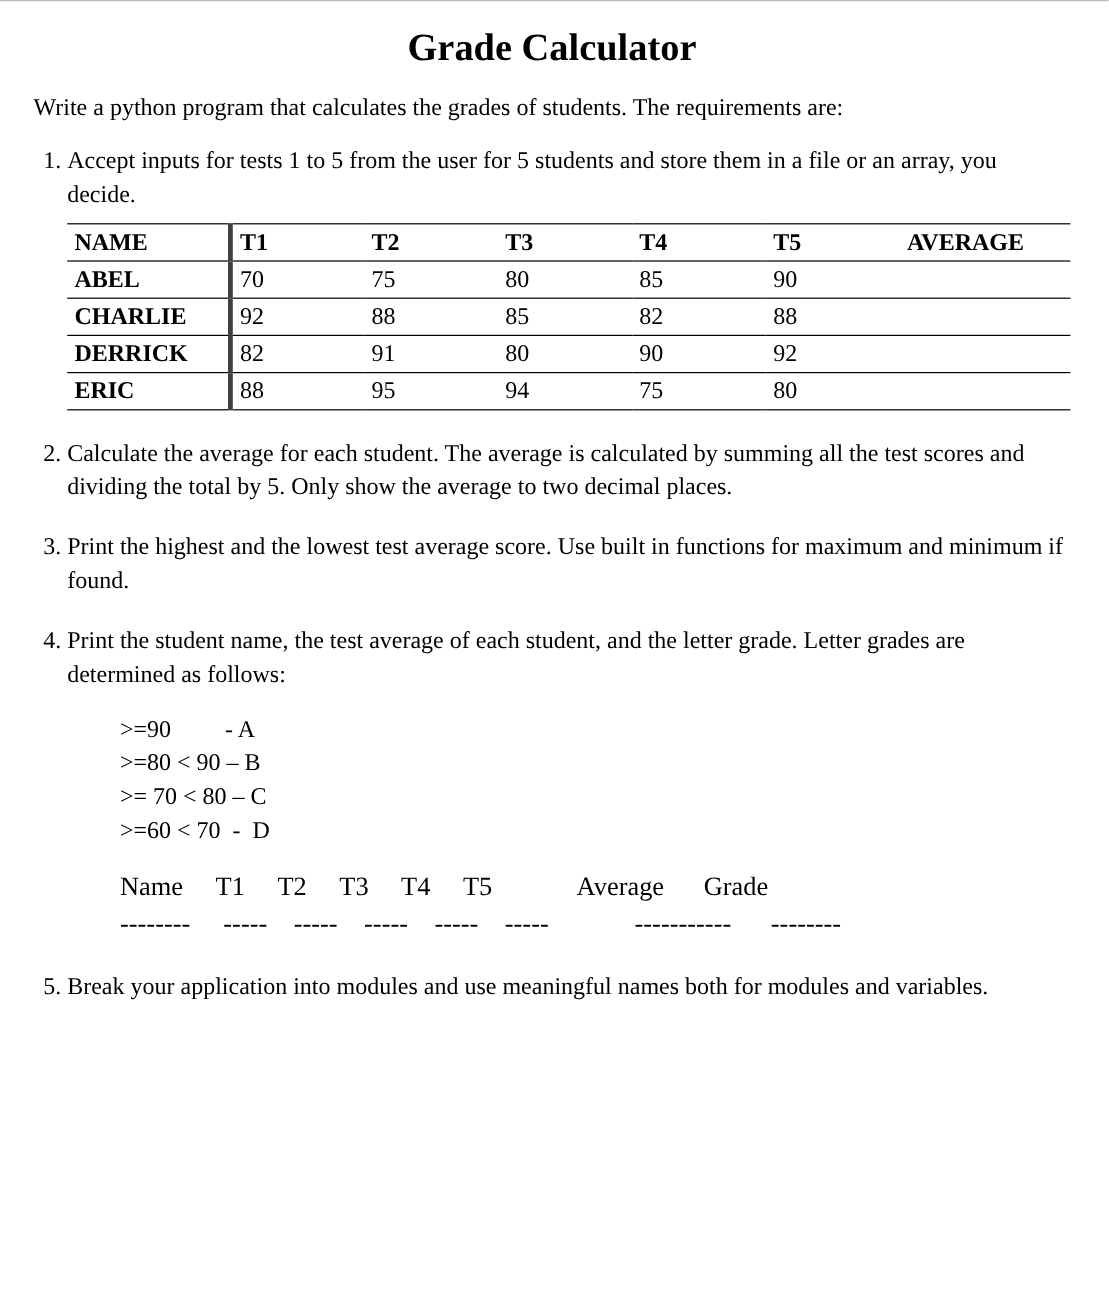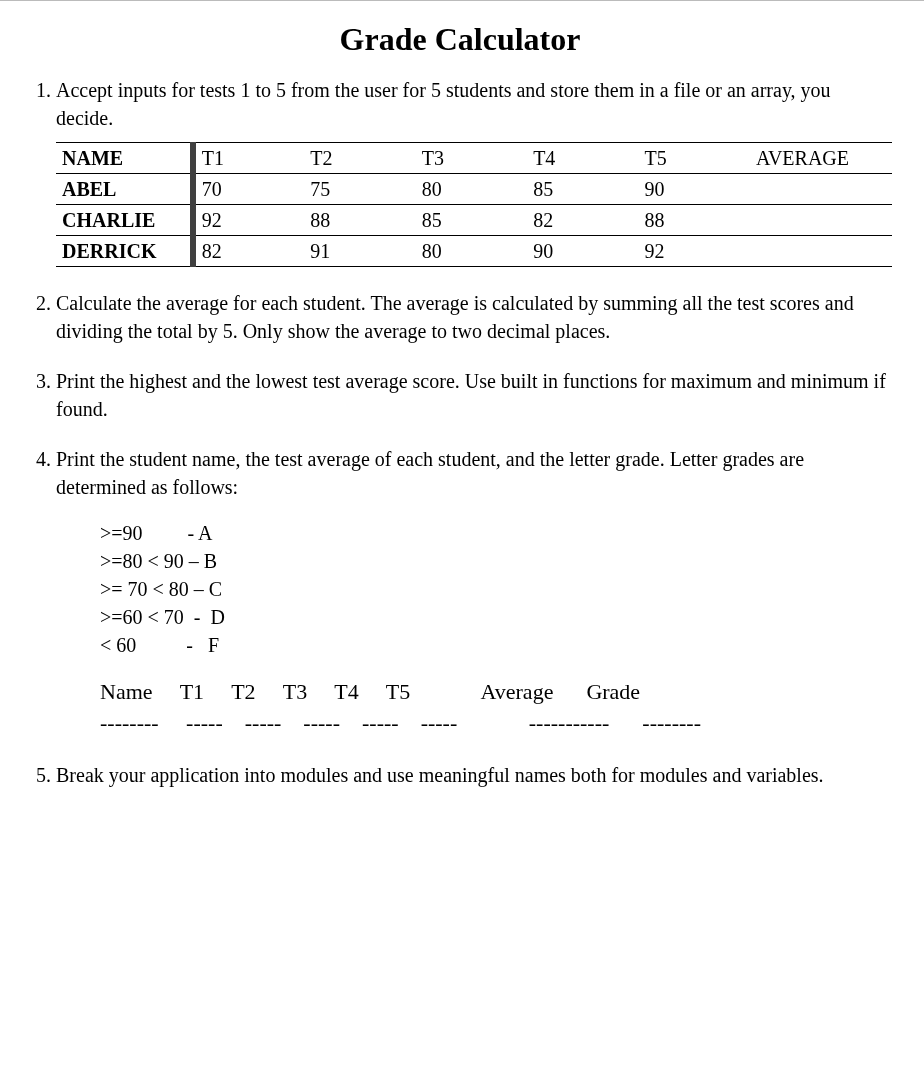--- a/index.html
+++ b/index.html
@@ -40,31 +40,31 @@
     margin: 10px 0 18px 0;
     width: 100%;
     table-layout: fixed;
   }
   table.grades th, table.grades td {
     text-align: left;
     padding: 1px 6px;
     font-size: 20px;
   }
   table.grades thead th {
-    font-weight: normal;
+    font-weight: bold;
     border-top: 1px solid #000;
     border-bottom: 1px solid #000;
   }
   table.grades tbody td {
     border-bottom: 1px solid #000;
   }
   table.grades td.name, table.grades th.name {
     font-weight: bold;
     width: 120px;
-    border-right: 6px solid #404040;
+    border-right: 4px solid #404040;
   }
   table.grades .col-t { width: 110px; }
   table.grades .col-avg { width: 140px; }
   
   .rules {
     margin: 18px 0 18px 44px;
     font-size: 20px;
     line-height: 1.4;
   }
   .rules div { white-space: pre; }
@@ -77,20 +77,21 @@
   }
   .report .hdr, .report .dash { white-space: pre; }
 </style>
 </head>
 <body>
 
 <div class="page">
 
   <h1 class="title">Grade Calculator</h1>
 
+  <p class="intro">Write a python program that calculates the grades of students.  The requirements are:</p>
 
   <ol class="req">
     <li>
       <span>Accept inputs for tests 1 to 5 from the user for 5 students and store them in a file or an array, you decide.</span>
 
       <table class="grades">
         <colgroup>
           <col class="name">
             <col class="col-t">
             <col class="col-t">
@@ -131,41 +132,49 @@
           </tr>
           <tr>
             <td class="name">DERRICK</td>
             <td>82</td>
             <td>91</td>
             <td>80</td>
             <td>90</td>
             <td>92</td>
             <td></td>
           </tr>
+          <tr>
+            <td class="name">ERIC</td>
+            <td>88</td>
+            <td>95</td>
+            <td>94</td>
+            <td>75</td>
+            <td>80</td>
+            <td></td>
+          </tr>
         </tbody>
       </table>
     </li>
 
     <li>
       <span>Calculate the average for each student.  The average is calculated by summing all the test scores and dividing the total by 5.  Only show the average to two decimal places.</span>
     </li>
 
     <li>
       <span>Print the highest and the lowest test average score.  Use built in functions for maximum and minimum if found.</span>
     </li>
 
     <li>
       <span>Print the student name, the test average of each student, and the letter grade.  Letter grades are determined as follows:</span>
 
       <div class="rules">
         <div>&gt;=90         - A</div>
         <div>&gt;=80 &lt; 90 – B</div>
         <div>&gt;= 70 &lt; 80 – C</div>
         <div>&gt;=60 &lt; 70  -  D</div>
-        <div>&lt; 60          -   F</div>
       </div>
 
 
       <div class="report">
         <div class="hdr">Name     T1     T2     T3     T4     T5             Average      Grade</div>
         <div class="dash">--------     -----    -----    -----    -----    -----             -----------      --------</div>
       </div>
     </li>
 
     <li>

